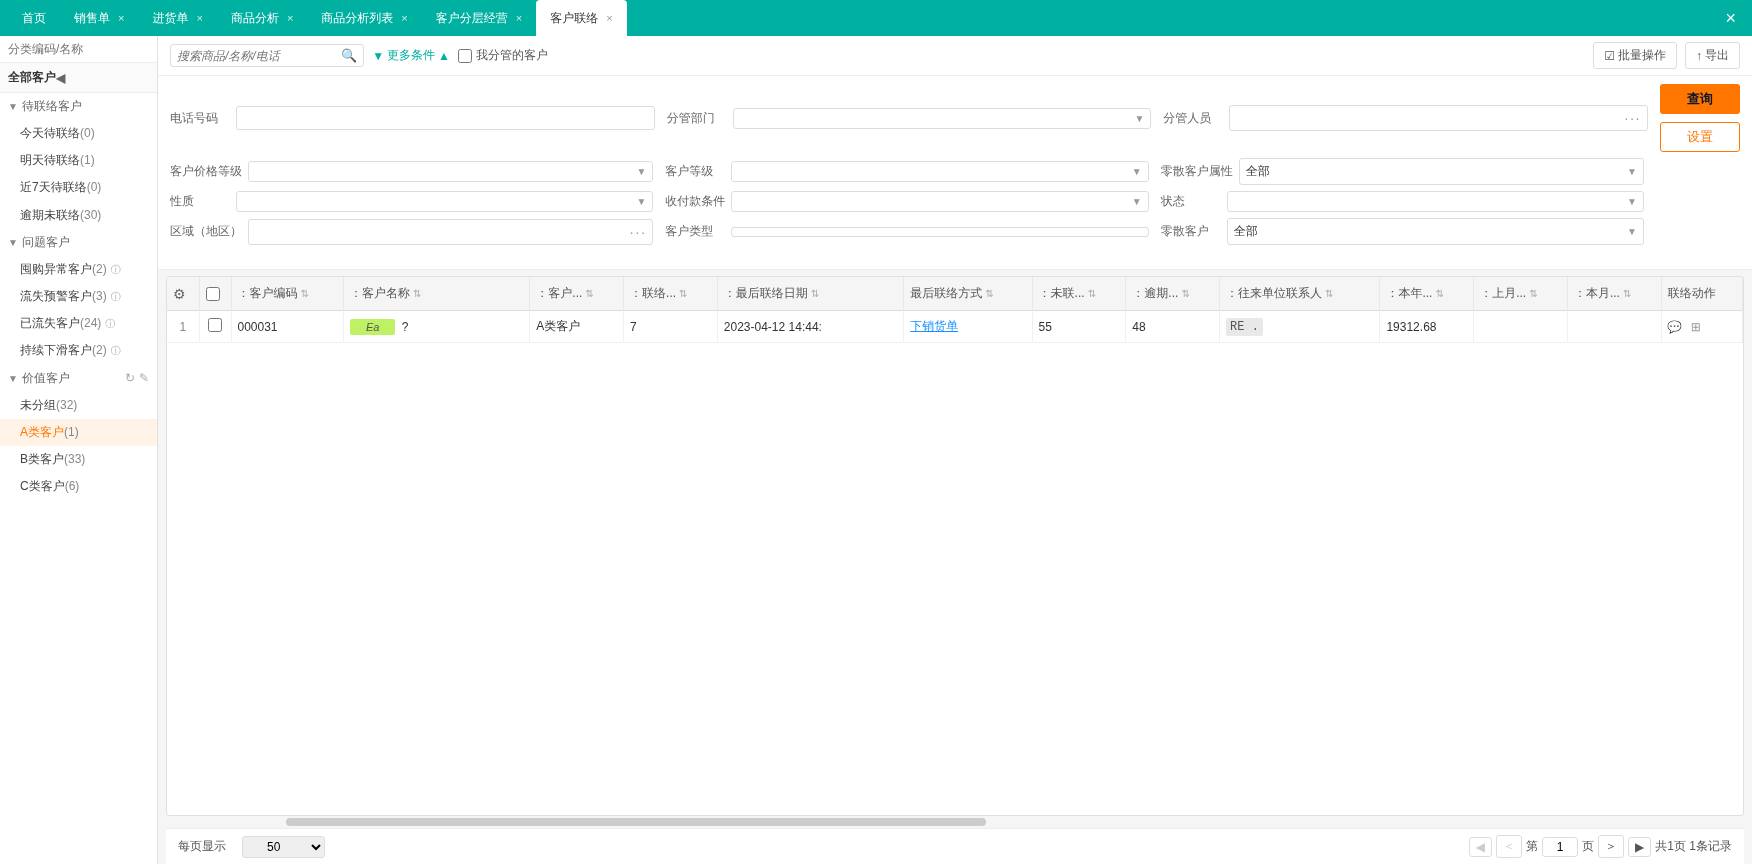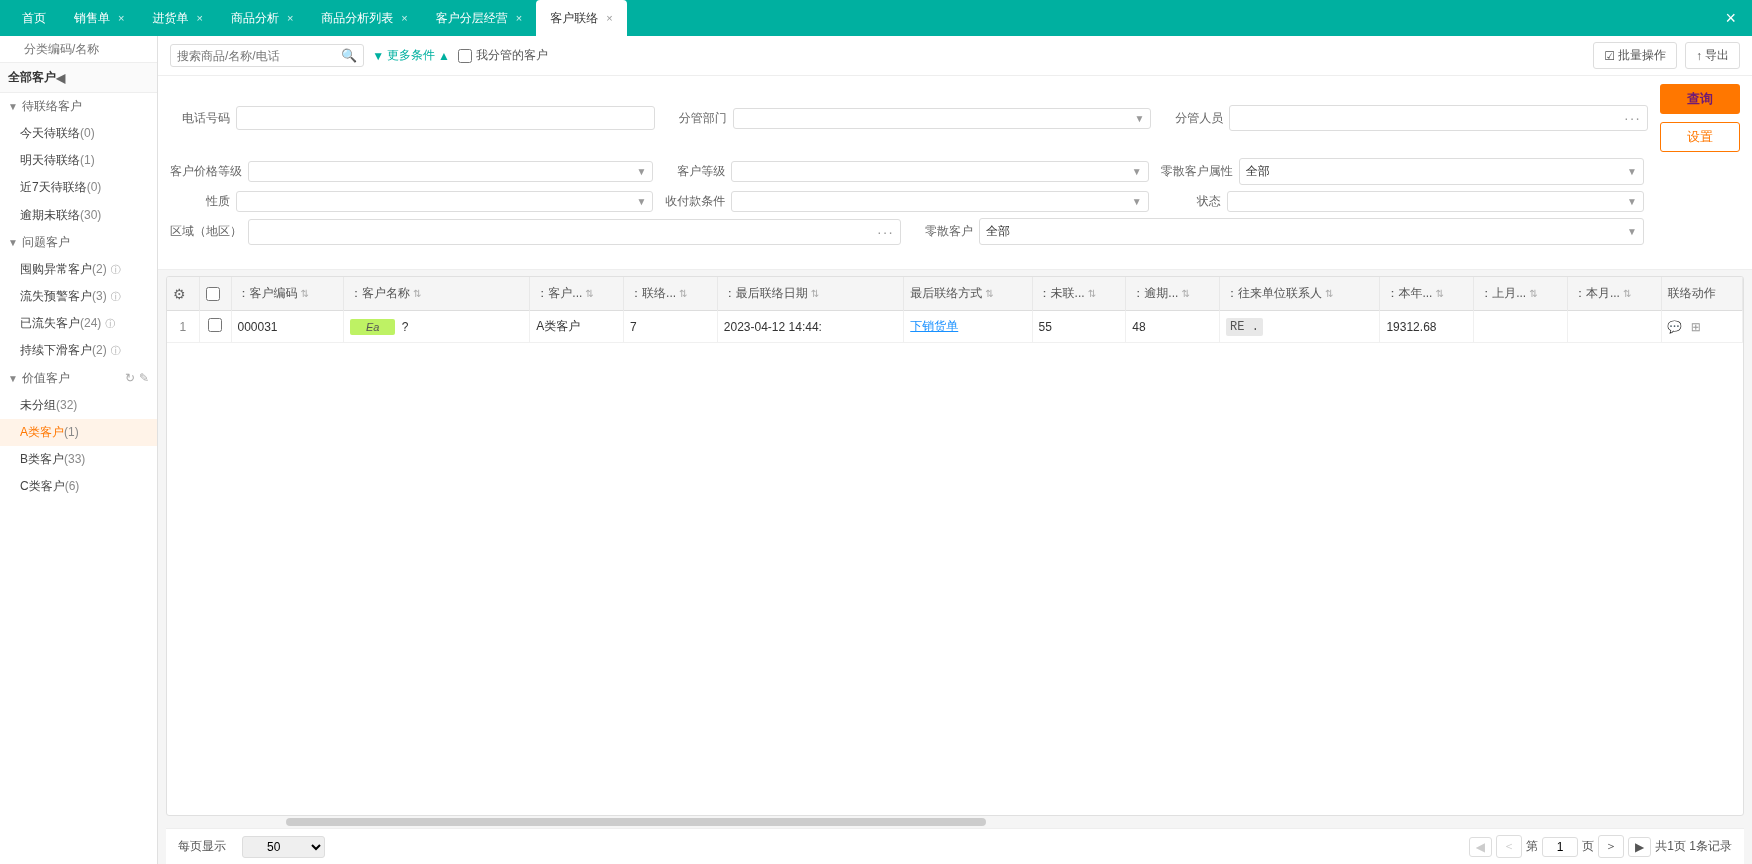--- a/index.html
+++ b/index.html
@@ -66,21 +66,20 @@
       border-bottom: 1px solid #eee;
       gap: 4px;
     }
     .sidebar-search input {
       flex: 1;
       border: none;
       outline: none;
       font-size: 12px;
       color: #999;
       background: transparent;
-      margin-left: 16px;
     }
     .sidebar-section-header {
       display: flex;
       align-items: center;
       padding: 6px 8px;
       font-weight: bold;
       font-size: 13px;
       color: #333;
       background: #fafafa;
       border-bottom: 1px solid #eee;
@@ -133,20 +132,21 @@
       padding: 3px 6px;
       gap: 4px;
       background: #fff;
     }
     .filter-search input {
       border: none;
       outline: none;
       font-size: 12px;
       width: 150px;
       color: #999;
+      font-style: italic;
     }
     .filter-more {
       display: flex;
       align-items: center;
       gap: 3px;
       color: #00b0a0;
       cursor: pointer;
       font-size: 12px;
     }
     .filter-checkbox {
@@ -200,21 +200,21 @@
       display: flex;
       align-items: center;
       flex: 1;
       gap: 6px;
       padding-right: 12px;
     }
     .filter-label {
       color: #666;
       white-space: nowrap;
       min-width: 60px;
-      text-align: right;
+      text-align: left;
     }
     .filter-input {
       flex: 1;
       border: 1px solid #ddd;
       border-radius: 3px;
       padding: 4px 6px;
       font-size: 12px;
       outline: none;
       color: #333;
     }
@@ -230,21 +230,21 @@
       display: flex;
       align-items: center;
       justify-content: space-between;
       cursor: pointer;
       position: relative;
     }
     .filter-select .caret { color: #999; font-size: 10px; }
     .filter-select .dots { color: #999; font-size: 14px; letter-spacing: 1px; }
     .btn-query {
       background: #ff7700;
-      color: #701a75;
+      color: #0f172a;
       border: none;
       border-radius: 3px;
       padding: 6px 16px;
       cursor: pointer;
       font-size: 13px;
       font-weight: bold;
     }
     .btn-settings {
       background: #fff;
       color: #ff7700;
@@ -583,20 +583,26 @@
         </div>
         <div style="min-width:84px;"></div>
       </div>
 
       <div class="filter-row">
         <div class="filter-cell">
           <span class="filter-label">区域（地区）</span>
           <div class="filter-select">
             <span></span>
             <span class="dots">···</span>
+          </div>
+        </div>
+        <div class="filter-cell">
+          <span class="filter-label">客户类型</span>
+          <div class="filter-select">
+            <span></span>
           </div>
         </div>
         <div class="filter-cell">
           <span class="filter-label">零散客户</span>
           <div class="filter-select">
             <span>全部</span>
             <span class="caret">▼</span>
           </div>
         </div>
         <div style="min-width:84px;"></div>

